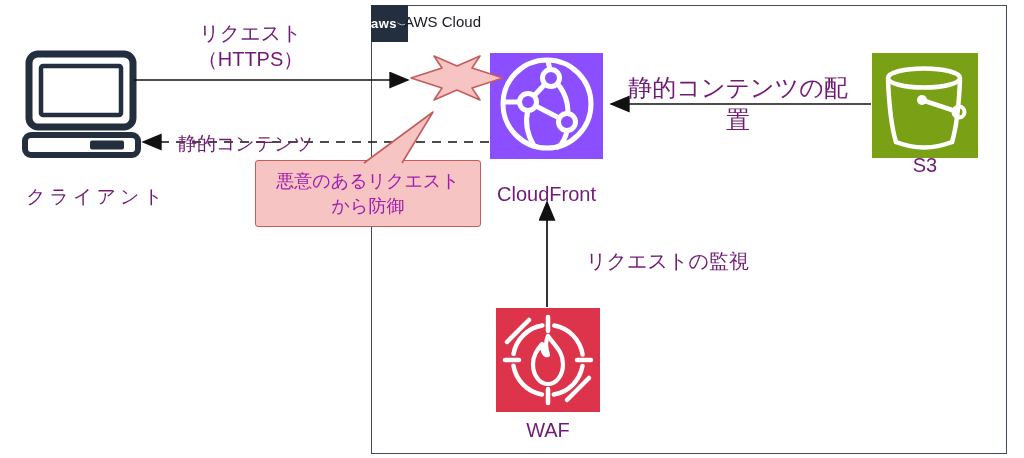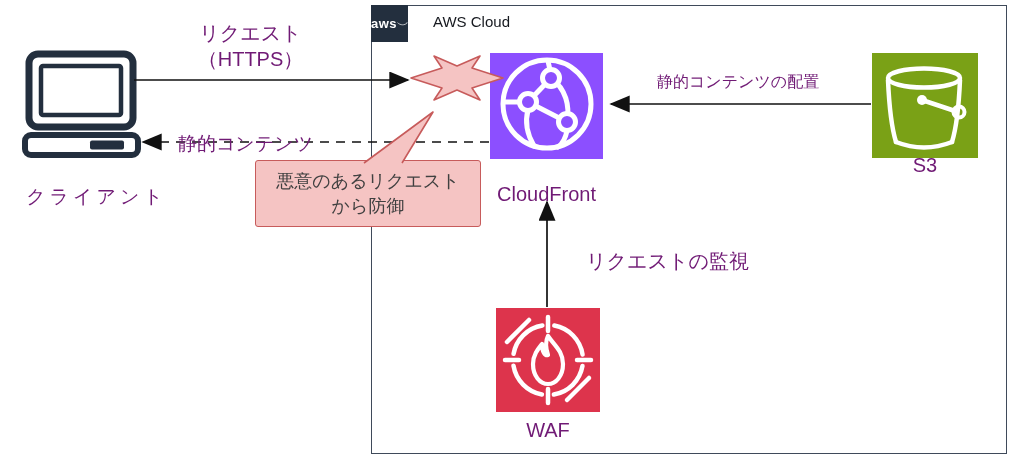--- a/index.html
+++ b/index.html
@@ -6,47 +6,47 @@
   .canvas{
     position:relative;width:1024px;height:458px;background:#fff;
     font-family:"Liberation Sans","DejaVu Sans",sans-serif;color:#1a1a1a;overflow:hidden;
   }
   .abs{position:absolute;}
   
   .aws-box{left:371px;top:5px;width:636px;height:449px;border:1.6px solid #3F4A5A;box-sizing:border-box;z-index:1;background:transparent;}
   .logo-box{left:371px;top:5px;width:37px;height:37px;background:var(--c-dark,#232F3E);z-index:2;
     display:flex;flex-direction:row;align-items:center;justify-content:space-between;}
   .logo-text{color:#fff;font-size:13px;font-weight:600;line-height:12px;letter-spacing:0.5px;}
-  .aws-cloud-label{left:433px;top:13px;font-size:15px;color:#16191f;z-index:2;white-space:nowrap;}
+  .aws-cloud-label{left:404px;top:13px;font-size:15px;color:#16191f;z-index:2;white-space:nowrap;}
   
   .node-square{z-index:2;display:flex;align-items:center;justify-content:center;}
   .cf-square{left:490px;top:53px;width:113px;height:106px;background:var(--c-cloudfront,#8C4FFF);}
   .s3-square{left:872px;top:53px;width:106px;height:105px;background:var(--c-s3,#7AA116);}
   .waf-square{left:496px;top:308px;width:104px;height:104px;background:var(--c-waf,#DD344C);}
   .client-wrap{left:20px;top:50px;width:122px;height:108px;z-index:2;}
   
   .lbl{position:absolute;z-index:4;text-align:center;color:#701a75;}
   .client-label{left:14px;top:184px;width:165px;font-size:19px;letter-spacing:4px;}
   .cf-label{left:488px;top:168px;width:117px;font-size:20px;margin-top:15px;}
   .s3-label{left:872px;top:154px;width:106px;font-size:20px;}
   .waf-label{left:496px;top:419px;width:104px;font-size:20px;}
   .request-label{left:168px;top:20px;width:165px;font-size:20px;line-height:26px;}
   .request-label span{display:block;}
   .static-label{left:168px;top:113px;width:155px;font-size:19px;margin-top:18px;}
-  .s3deploy-label{left:620px;top:72px;width:236px;font-size:16px;}
+  .s3deploy-label{left:620px;top:72px;width:236px;font-size:24px;}
   .wafmon-label{left:570px;top:248px;width:195px;font-size:20px;}
   
   #arrows-layer{left:0;top:0;width:1024px;height:458px;z-index:3;pointer-events:none;}
   .edge-line{stroke:var(--c-arrow,#111);stroke-width:1.7;fill:none;}
   .edge-dashed{stroke-dasharray:9 7;}
   .burst-poly{fill:var(--c-burst_fill,#F5C4C3);stroke:var(--c-burst_border,#C75B5B);stroke-width:1.6;stroke-linejoin:round;}
   
   .bubble{left:255px;top:160px;width:226px;height:67px;z-index:5;box-sizing:border-box;
     background:var(--c-burst_fill,#F5C4C3);border:1.6px solid var(--c-burst_border,#C75B5B);border-radius:3px;
-    text-align:center;font-size:18px;line-height:25px;padding-top:8px;color:#404040;}
+    text-align:center;font-size:18px;line-height:25px;padding-top:8px;color:#a21caf;}
   .bubble span{display:block;}
   .tail-svg{left:350px;top:105px;width:100px;height:62px;z-index:6;pointer-events:none;}
   .tail-fill{fill:var(--c-burst_fill,#F5C4C3);}
   .tail-stroke{fill:none;stroke:var(--c-burst_border,#C75B5B);stroke-width:1.6;stroke-linejoin:round;}
   
   .wicon{stroke:#fff;fill:none;stroke-linecap:round;}
   .dark-stroke{stroke:var(--c-dark,#232F3E);}
 </style>
 </head>
 <body>

